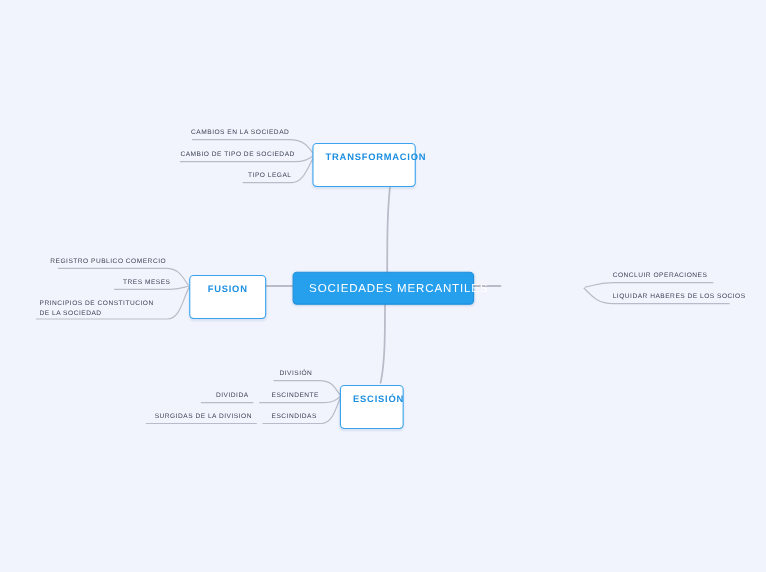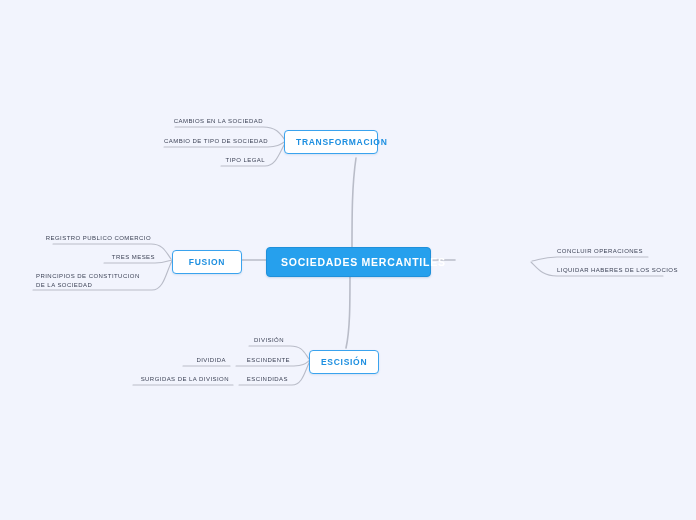--- a/index.html
+++ b/index.html
@@ -34,36 +34,36 @@
     box-sizing: border-box;
     white-space: nowrap;
   }
   
   .node-root {
     background: #26a0ed;
     color: #ffffff;
     border: 1px solid #1f90da;
     border-radius: 4px;
     font-size: 10.5px;
-    font-weight: bold;
+    font-weight: normal;
     letter-spacing: 0.75px;
     padding: 8px 14px 8px 14px;
     text-align: center;
     box-shadow: 0 1px 2px rgba(30,90,150,0.18);
   }
   
   .node-branch {
     background: #ffffff;
     color: #1d8fe0;
     border: 1.5px solid #3aa3ee;
     border-radius: 4px;
     font-size: 8.5px;
     font-weight: bold;
     letter-spacing: 0.7px;
-    padding: 6px 11px 6px 11px;
+    padding: 6px 11px 22px 11px;
     text-align: center;
     box-shadow: 0 1px 2px rgba(60,120,180,0.15);
   }
   
   .node-leaf {
     color: #3d4356;
     font-size: 6px;
     letter-spacing: 0.45px;
     line-height: 9px;
     padding: 0 2px 2px 2px;
@@ -124,21 +124,21 @@
   <div class="node node-branch" style="left:172px; top:250px; width:70px;">FUSION</div>
 
   <div class="node node-leaf" style="left:43px; top:234px; width:110px;">REGISTRO PUBLICO COMERCIO</div>
   <div class="node node-leaf" style="left:87px; top:253px; width:70px;">TRES MESES</div>
   <div class="node node-leaf align-left two-line" style="left:34px; top:272px;">PRINCIPIOS DE CONSTITUCION DE LA SOCIEDAD</div>
 
 
   <div class="node node-leaf align-left" style="left:555px; top:247px; width:95px;">CONCLUIR OPERACIONES</div>
   <div class="node node-leaf align-left" style="left:555px; top:266px; width:110px;">LIQUIDAR HABERES DE LOS SOCIOS</div>
 
-  <div class="node node-branch" style="left:309px; top:350px; width:70px;">ESCISIÓN</div>
+  <div class="node node-branch" style="left:309px; top:350px; width:58px;">ESCISIÓN</div>
 
   <div class="node node-leaf" style="left:224px; top:336px; width:62px;">DIVISIÓN</div>
   <div class="node node-leaf" style="left:226px; top:356px; width:66px;">ESCINDENTE</div>
   <div class="node node-leaf" style="left:228px; top:375px; width:62px;">ESCINDIDAS</div>
 
   <div class="node node-leaf" style="left:160px; top:356px; width:68px;">DIVIDIDA</div>
   <div class="node node-leaf" style="left:128px; top:375px; width:103px;">SURGIDAS DE LA DIVISION</div>
 
 </div>
 

